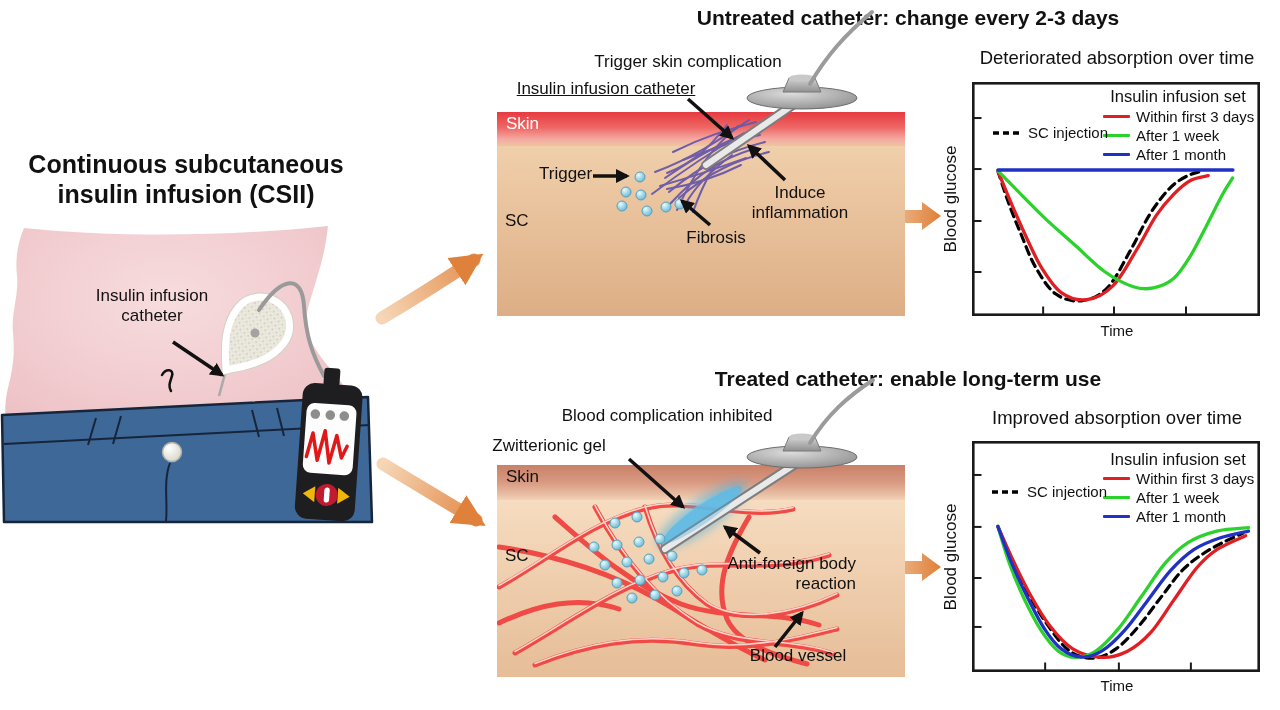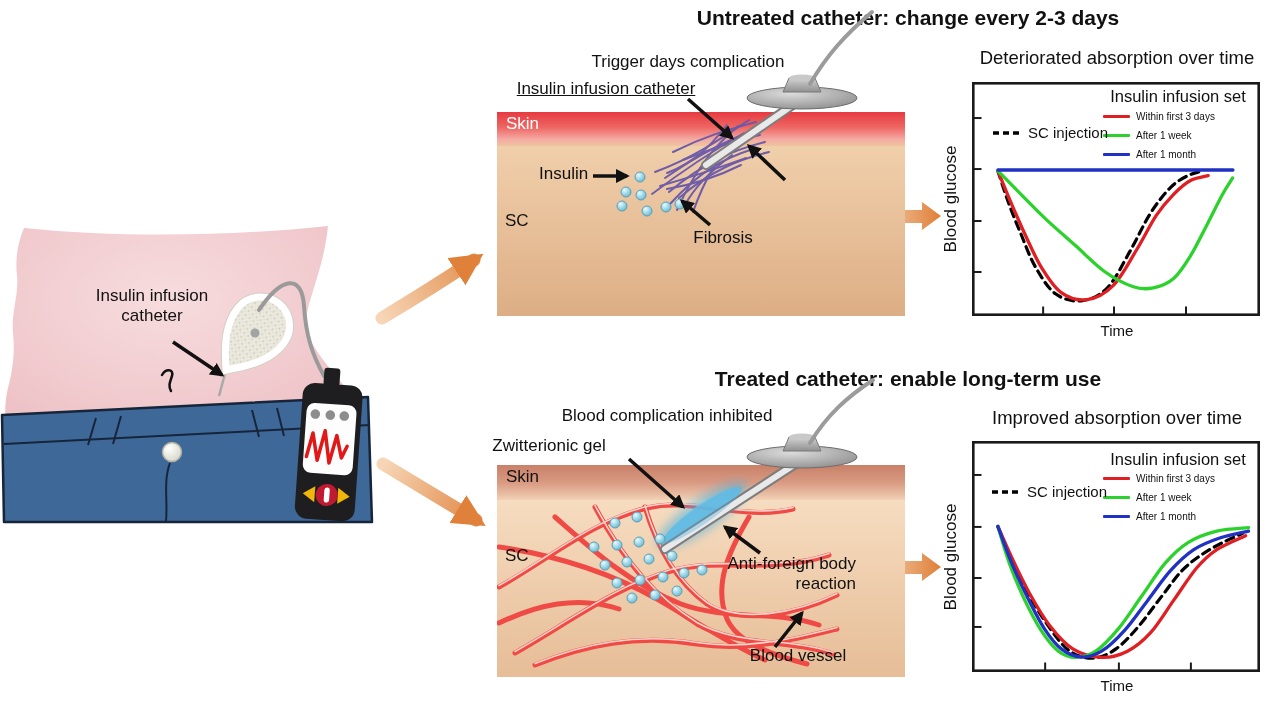--- a/index.html
+++ b/index.html
@@ -7,32 +7,36 @@
           font-family:"Liberation Sans", sans-serif;color:#111;}
   .abs{position:absolute;}
   .ttl{font-weight:bold;font-size:21px;white-space:nowrap;transform:translateX(-50%);}
   .chart-title{font-size:18.5px;white-space:nowrap;transform:translateX(-50%);}
   .lab{font-size:17px;line-height:1.16;white-space:nowrap;}
   .ctr{transform:translateX(-50%);text-align:center;}
   .big-title{font-weight:bold;font-size:25px;line-height:1.18;text-align:center;transform:translateX(-50%);white-space:nowrap;}
   .ylab{font-size:17px;transform:translate(-50%,-50%) rotate(-90deg);white-space:nowrap;}
   .xlab{font-size:15px;transform:translateX(-50%);}
   .lg-title{font-size:16.5px;transform:translateX(-50%);white-space:nowrap;text-align:right;}
-  .lg-rows{font-size:10px;}
+  .lg-rows{font-size:15px;}
   .lg-row{height:19px;display:flex;align-items:center;white-space:nowrap;}
   .sw{display:inline-block;width:27px;height:3.6px;margin-right:6px;border-radius:1px;}
   .sc-entry{font-size:15px;display:flex;align-items:center;white-space:nowrap;}
   .sc-entry svg{margin-right:4px;}
   svg{display:block;}
 </style>
 </head>
 <body>
 
 <div id="canvas">
 
+  <div class="abs big-title" style="left:186px;top:150px;">
+    <div>Continuous subcutaneous</div>
+    <div>insulin infusion (CSII)</div>
+  </div>
 
   <svg class="abs" style="left:0;top:218px;" width="400" height="310" viewBox="0 0 400 310">
     <defs>
       <radialGradient id="torsoG" cx="45%" cy="32%" r="95%">
         <stop offset="0%" stop-color="#f7dcde"></stop>
           <stop offset="60%" stop-color="#efc6ca"></stop>
           <stop offset="100%" stop-color="#e7b2b8"></stop>
       </radialGradient>
       <pattern id="stip" width="5" height="5" patternUnits="userSpaceOnUse">
         <rect width="5" height="5" fill="#eceadf"></rect>
@@ -195,26 +199,30 @@
     </g>
 
     <g stroke="#111" stroke-width="3.5">
       <line x1="191" y1="99" x2="235" y2="138" marker-end="url(#mU)"></line>
       <line x1="288" y1="180" x2="252" y2="146" marker-end="url(#mU)"></line>
       <line x1="213" y1="225" x2="185" y2="201" marker-end="url(#mU)"></line>
       <line x1="96" y1="176" x2="130" y2="176" marker-end="url(#mU)"></line>
     </g>
   </svg>
 
-  <div class="abs lab ctr" style="left:688px;top:52px;">Trigger days complication</div>
+  <div class="abs lab ctr" style="left:688px;top:52px;">Trigger skin complication</div>
   <div class="abs lab ctr" style="left:606px;top:79px;text-decoration:underline;">Insulin infusion catheter</div>
   <div class="abs lab" style="left:506px;top:114px;color:#ffffff;">Skin</div>
-  <div class="abs lab" style="left:539px;top:164px;">Insulin</div>
+  <div class="abs lab" style="left:539px;top:164px;">Trigger</div>
   <div class="abs lab" style="left:505px;top:211px;">SC</div>
-  <div class="abs lab ctr" style="left:716px;top:228px;margin-left:7px;">Fibrosis</div>
+  <div class="abs lab ctr" style="left:716px;top:228px;">Fibrosis</div>
+  <div class="abs lab ctr" style="left:800px;top:183px;">
+    <div>Induce</div>
+    <div>inflammation</div>
+  </div>
 
   <div class="abs ttl" style="left:908px;top:367px;">Treated catheter: enable long-term use</div>
 
   <svg class="abs" style="left:497px;top:355px;" width="408" height="322" viewBox="0 0 408 322">
     <defs>
       <linearGradient id="bandT" x1="0" y1="0" x2="0" y2="1">
         <stop offset="0%" stop-color="#c98068"></stop>
           <stop offset="50%" stop-color="#d99a82"></stop>
         <stop offset="85%" stop-color="#e9bfa4"></stop>
           <stop offset="100%" stop-color="#f2d2b6"></stop>

